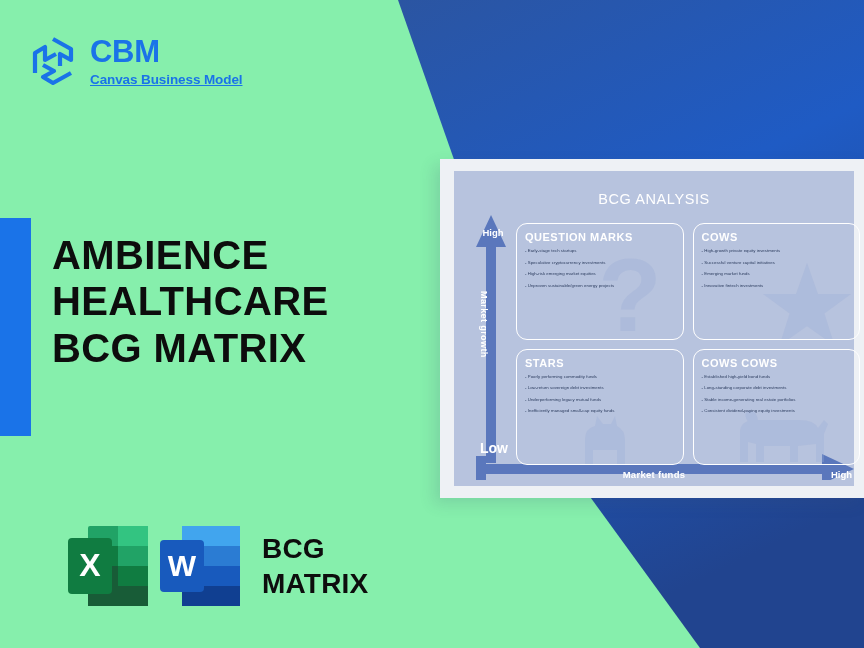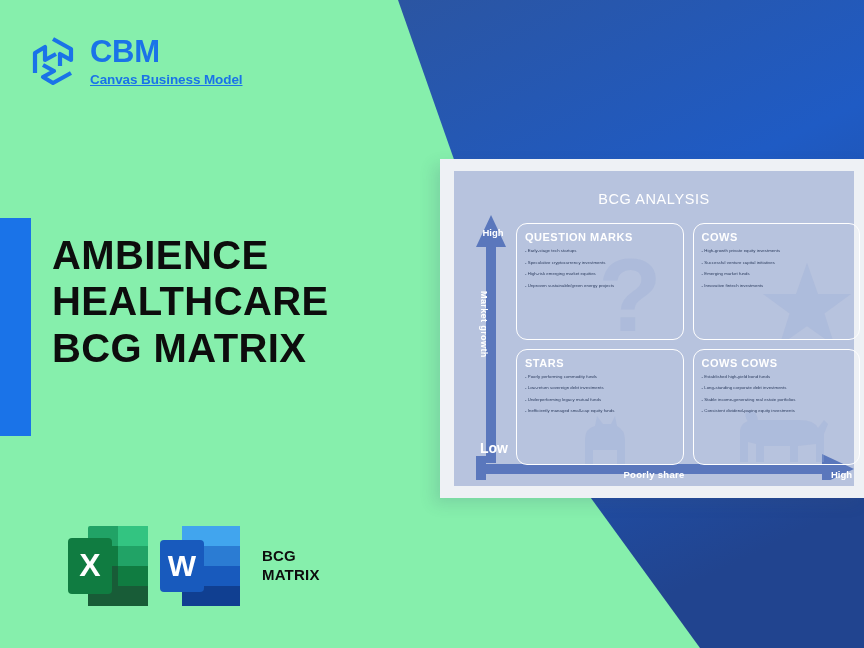--- a/index.html
+++ b/index.html
@@ -73,21 +73,21 @@
   .filerow {
     position: absolute;
     left: 66px; top: 518px;
     display: flex;
     align-items: center;
     gap: 0px;
   }
   .icon-excel, .icon-word { width: 92px; height: 96px; flex: none; }
   .filerow-label {
     margin-left: 12px;
-    font-size: 15px;
+    font-size: 28px;
     font-weight: bold;
     line-height: 1.25;
     color: #0d0d0d;
     white-space: pre-line;
     letter-spacing: 0.2px;
   }
 
   
   .card {
     position: absolute;
@@ -258,21 +258,21 @@
       </svg>
       <div class="axis-hi-v">High</div>
       <div class="axis-label-v">Market growth</div>
       <div class="axis-lo-v">Low</div>
 
       <svg class="axis-h" viewBox="0 0 378 36">
         <rect x="0" y="12" width="10" height="24" fill="#5a77bc"></rect>
         <rect x="0" y="20" width="352" height="10" fill="#5a77bc"></rect>
         <polygon points="378,25 346,10 346,40" fill="#5a77bc"></polygon>
       </svg>
-      <div class="axis-label-h">Poorly share</div>
+      <div class="axis-label-h">Market funds</div>
       <div class="axis-hi-h">High</div>
 
       <div class="grid">
 
         <div class="quad">
           <svg class="quad-wm" style="right:18px; bottom:-6px; width:70px; height:96px;" viewBox="0 0 70 96">
             <text x="35" y="82" font-family="'Liberation Sans', sans-serif" font-size="104" font-weight="bold" fill="#98aad4" text-anchor="middle">?</text>
           </svg>
           <div class="quad-title">QUESTION MARKS</div>
           <div class="quad-list">

